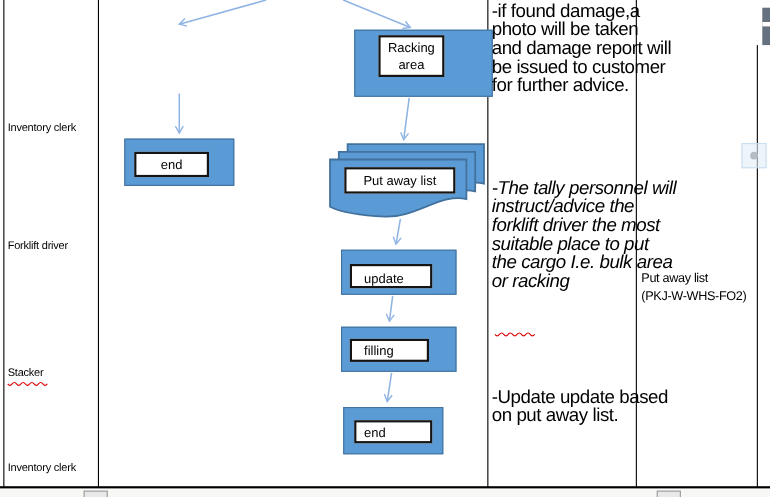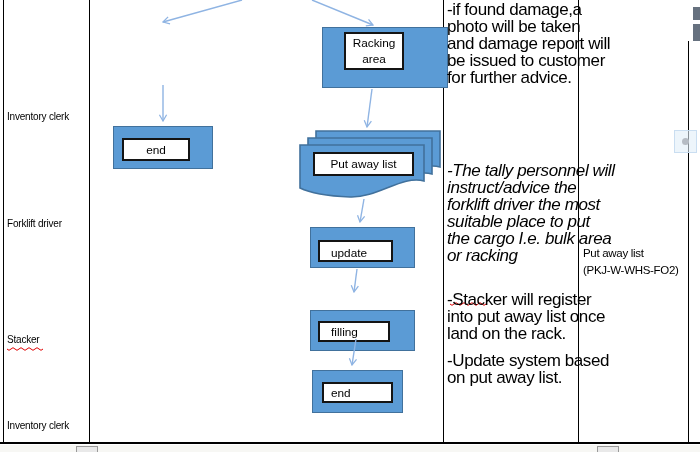--- a/index.html
+++ b/index.html
@@ -59,21 +59,21 @@
       <span>end</span>
     </div>
   </div>
 
   <div class="node" style="left:310px;top:227px;width:105px;height:41px;">
     <div class="inner left" style="left:7px;top:12px;width:75px;height:22px;align-items:flex-end;">
       <span>update</span>
     </div>
   </div>
 
-  <div class="node" style="left:310px;top:310px;width:105px;height:41px;text-align:center;">
+  <div class="node" style="left:310px;top:297px;width:105px;height:41px;text-align:center;">
     <div class="inner left" style="left:7px;top:10px;width:72px;height:21px;">
       <span>filling</span>
     </div>
   </div>
 
   <div class="node" style="left:312px;top:370px;width:91px;height:43px;">
     <div class="inner left" style="left:9px;top:11px;width:71px;height:21px;padding-left:7px;">
       <span>end</span>
     </div>
   </div>
@@ -115,24 +115,21 @@
 photo will be taken
 and damage report will
 be issued to customer
 for further advice.</div>
   <div class="note" style="top:162px;font-style:italic;">-The tally personnel will
 instruct/advice the
 forklift driver the most
 suitable place to put
 the cargo I.e. bulk area
 or racking</div>
-  <div class="note" style="top:291px;">-Stacker will register
-into put away list once
-land on the rack.</div>
-  <div class="note" style="top:352px;">-Update system based
+  <div class="note" style="top:352px;">-Update update based
 on put away list.</div>
 
   <div class="ref-text">Put away list
 (PKJ-W-WHS-FO2)</div>
 
   <div id="bottom-strip"></div>
   <div class="drag-handle" style="left:76px;top:446px;"></div>
   <div class="drag-handle" style="left:597px;top:446px;"></div>
 
   <div id="scrollbar-frag">

